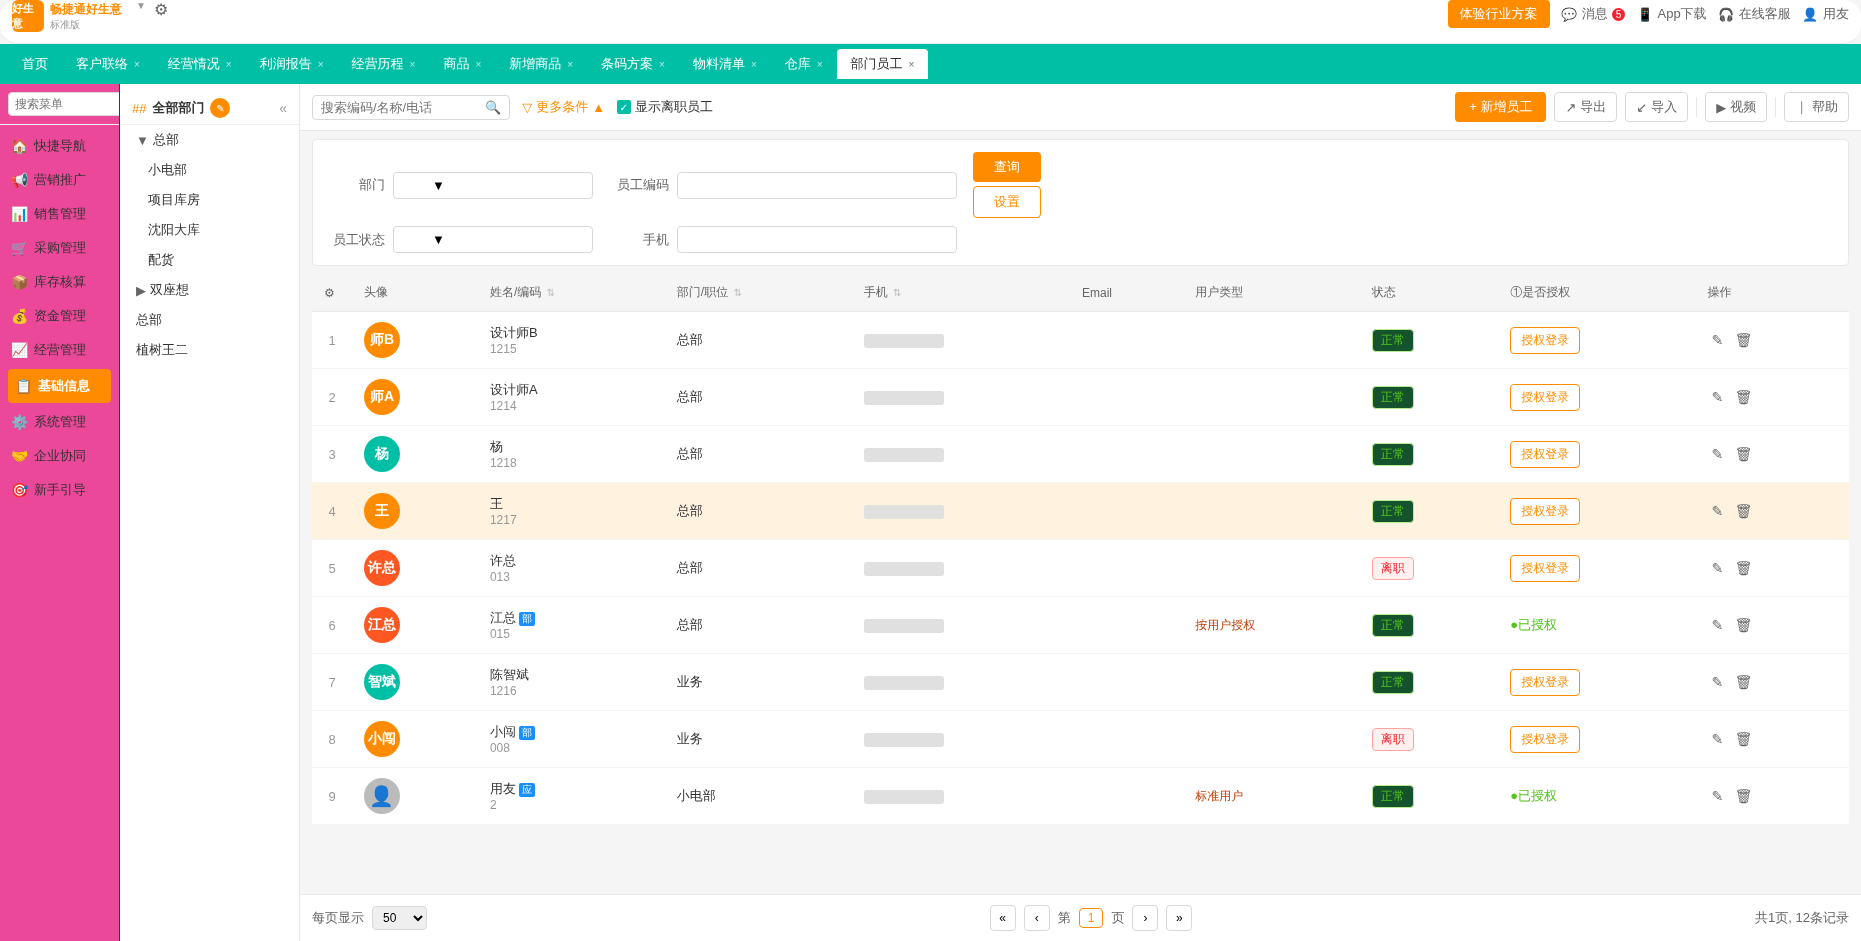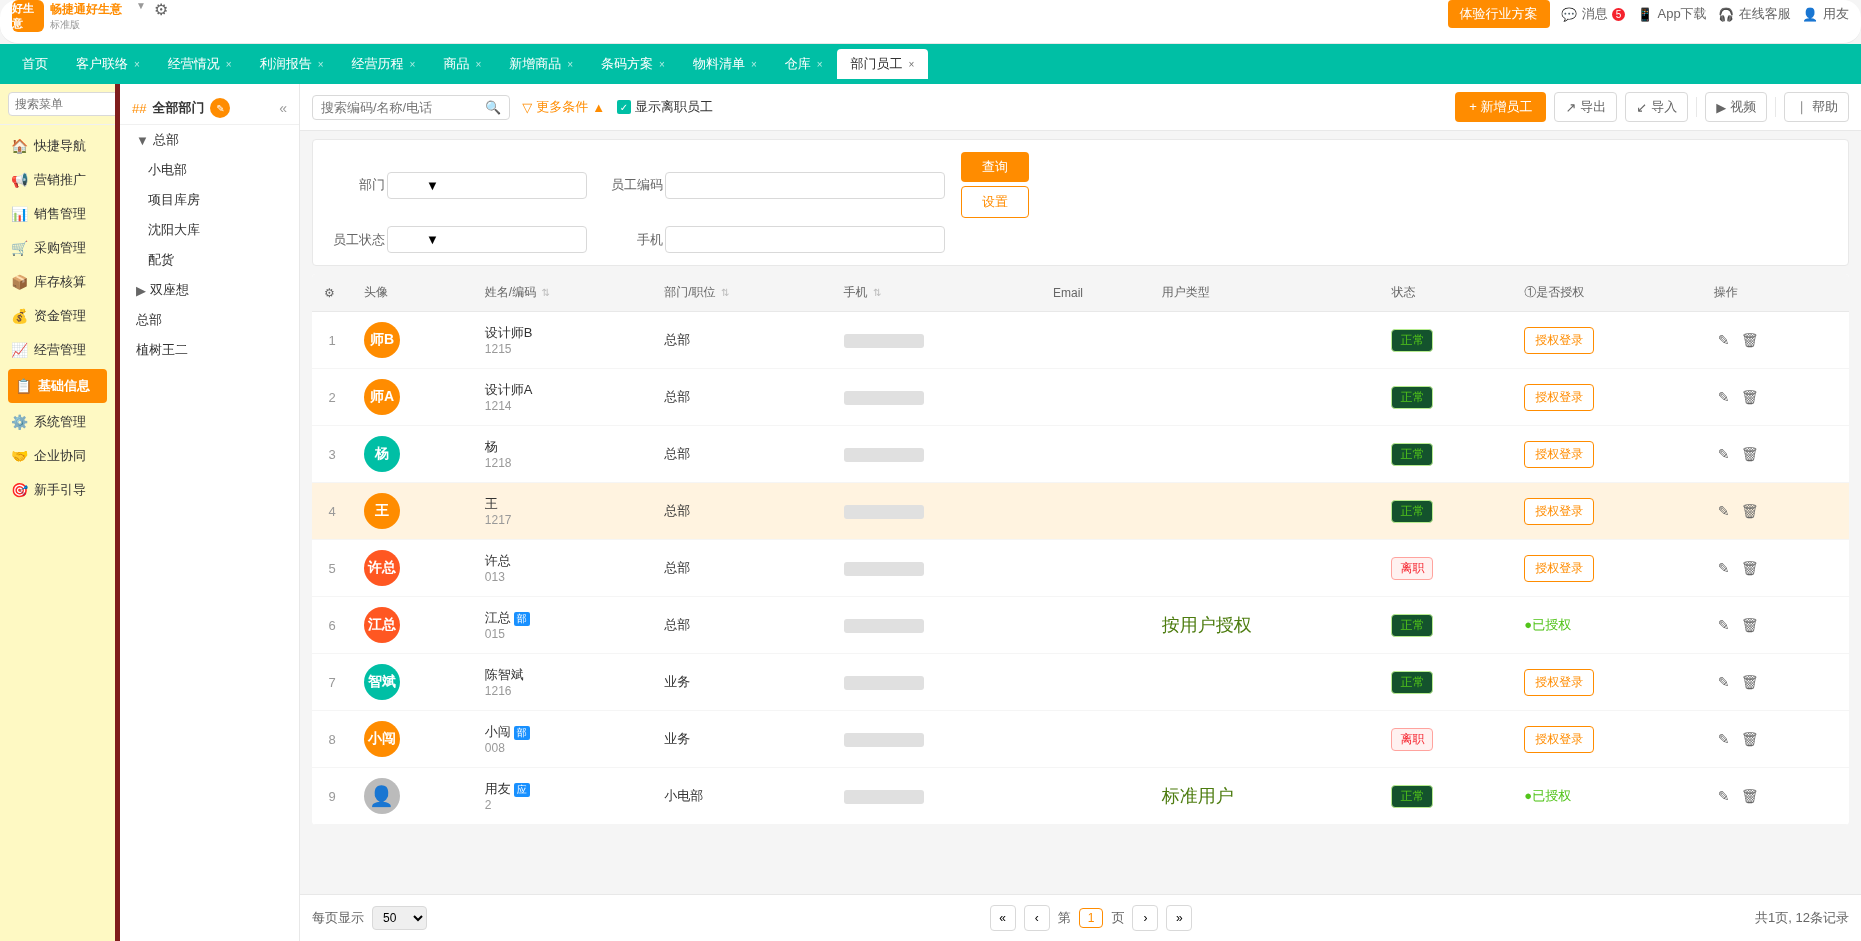--- a/index.html
+++ b/index.html
@@ -20,21 +20,21 @@
     
     .nav-tabs { display: flex; align-items: center; background: #00bfa5; height: 40px; padding: 0 8px; flex-shrink: 0; overflow: hidden; }
     .nav-tab { display: flex; align-items: center; gap: 4px; padding: 6px 14px; color: #fff; font-size: 13px; cursor: pointer; white-space: nowrap; border-radius: 4px 4px 0 0; }
     .nav-tab.active { background: #fff; color: #333; }
     .nav-tab .close-x { font-size: 10px; opacity: 0.7; margin-left: 2px; }
 
     
     .main-layout { display: flex; flex: 1; overflow: hidden; }
 
     
-    .sidebar { width: 120px; background: #fef9c3; border-right: 5px solid #7f1d1d; display: flex; flex-direction: column; flex-shrink: 0; overflow-y: auto; }
+    .sidebar { width: 120px; background: #ec4899; border-right: 1px solid #7f1d1d; display: flex; flex-direction: column; flex-shrink: 0; overflow-y: auto; }
     .sidebar-search { padding: 8px; border-bottom: 1px solid #f0f0f0; display: flex; align-items: center; gap: 4px; }
     .sidebar-search input { flex: 1; border: 1px solid #d9d9d9; border-radius: 4px; padding: 4px 6px; font-size: 12px; outline: none; }
     .sidebar-section { padding: 4px 0; }
     .sidebar-item { display: flex; align-items: center; gap: 6px; padding: 8px 12px; color: #333; cursor: pointer; font-size: 13px; }
     .sidebar-item.active { background: #fff5f0; color: #ff8c00; font-weight: bold; }
     .sidebar-item .icon { width: 16px; height: 16px; display: flex; align-items: center; justify-content: center; font-size: 14px; }
     .sidebar-item.highlighted { background: #ff8c00; color: #fff; border-radius: 4px; margin: 2px 8px; padding: 8px; }
 
     
     .content-header { background: #fff; border-bottom: 1px solid #e8e8e8; padding: 8px 12px; display: flex; align-items: center; gap: 12px; flex-shrink: 0; }
@@ -45,21 +45,21 @@
     .checkbox-icon { width: 14px; height: 14px; background: #00bfa5; border-radius: 2px; display: flex; align-items: center; justify-content: center; color: #fff; font-size: 10px; }
     .right-actions { margin-left: auto; display: flex; align-items: center; gap: 8px; }
     .add-employee-btn { background: #ff8c00; color: #fff; border: none; border-radius: 4px; padding: 6px 14px; font-size: 13px; cursor: pointer; white-space: nowrap; }
     .action-btn { display: flex; align-items: center; gap: 4px; color: #666; font-size: 13px; cursor: pointer; border: 1px solid #d9d9d9; border-radius: 4px; padding: 5px 10px; background: #fff; }
     .divider-v { width: 1px; height: 20px; background: #e8e8e8; }
 
     
     .filter-area { background: #fff; border: 1px solid #e8e8e8; margin: 8px 12px 0; border-radius: 4px; padding: 12px; flex-shrink: 0; }
     .filter-row { display: flex; align-items: center; gap: 16px; margin-bottom: 8px; }
     .filter-row:last-child { margin-bottom: 0; }
-    .filter-field { display: flex; align-items: center; gap: 2px; }
+    .filter-field { display: flex; align-items: center; gap: 8px; }
     .filter-label { color: #666; font-size: 13px; width: 60px; text-align: right; flex-shrink: 0; }
     .filter-select { display: flex; align-items: center; border: 1px solid #d9d9d9; border-radius: 4px; padding: 5px 8px; gap: 30px; width: 200px; cursor: pointer; background: #fff; }
     .filter-input { border: 1px solid #d9d9d9; border-radius: 4px; padding: 5px 8px; width: 280px; outline: none; font-size: 13px; }
     .filter-input-wide { border: 1px solid #d9d9d9; border-radius: 4px; padding: 5px 8px; width: 380px; outline: none; font-size: 13px; }
     .query-btn { background: #ff8c00; color: #fff; border: none; border-radius: 4px; padding: 6px 20px; cursor: pointer; font-size: 13px; }
     .set-btn { background: #fff; color: #ff8c00; border: 1px solid #ff8c00; border-radius: 4px; padding: 6px 20px; cursor: pointer; font-size: 13px; }
     .filter-actions { display: flex; flex-direction: column; gap: 4px; }
 
     
     .table-container { flex: 1; overflow-y: auto; padding: 0 12px; margin-top: 8px; }
@@ -70,21 +70,21 @@
     tr.highlighted-row { background: #fff3e0; }
 
     .avatar { width: 36px; height: 36px; border-radius: 50%; display: flex; align-items: center; justify-content: center; color: #fff; font-size: 14px; font-weight: bold; flex-shrink: 0; }
 
     .status-badge { display: inline-block; padding: 2px 8px; border-radius: 4px; font-size: 12px; }
     .status-normal { background: #14532d; color: #52c41a; border: 1px solid #b7eb8f; }
     .status-resigned { background: #fff1f0; color: #f5222d; border: 1px solid #ffa39e; }
 
     .auth-btn { background: #fff; border: 1px solid #ff8c00; color: #ff8c00; border-radius: 4px; padding: 4px 10px; cursor: pointer; font-size: 12px; white-space: nowrap; }
     .authorized-dot { color: #52c41a; font-size: 13px; }
-    .user-auth { color: #4d7c0f; font-size: 18px; }
+    .user-auth { color: #c2410c; font-size: 12px; }
 
     .op-btn { background: none; border: none; cursor: pointer; color: #666; font-size: 14px; padding: 2px 4px; }
 
     
     .pagination { display: flex; align-items: center; justify-content: space-between; padding: 10px 12px; background: #fff; border-top: 1px solid #e8e8e8; flex-shrink: 0; font-size: 13px; color: #666; }
     .page-controls { display: flex; align-items: center; gap: 8px; }
     .page-size-select { border: 1px solid #d9d9d9; border-radius: 4px; padding: 3px 6px; font-size: 12px; }
     .page-btn { border: 1px solid #d9d9d9; background: #fff; border-radius: 4px; width: 26px; height: 26px; display: flex; align-items: center; justify-content: center; cursor: pointer; font-size: 12px; }
     .page-current { border: 1px solid #ff8c00; background: #fff; border-radius: 4px; padding: 2px 8px; font-size: 12px; color: #ff8c00; }
 

